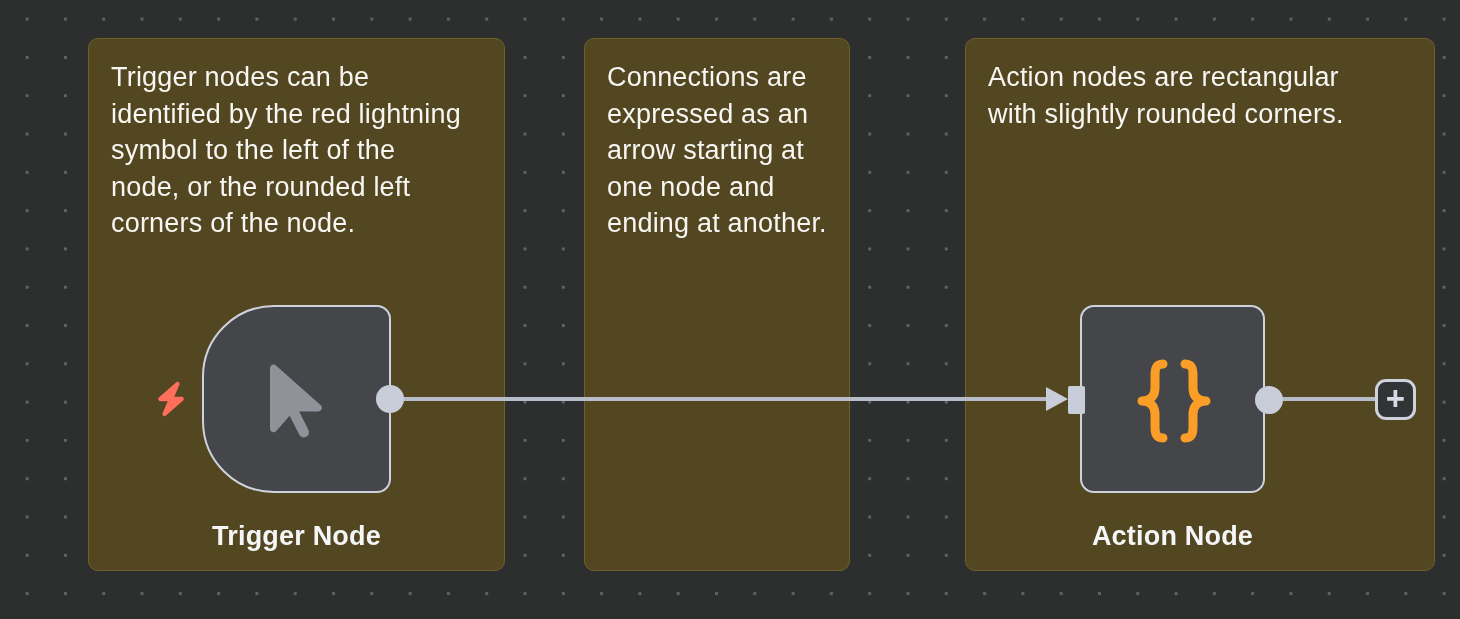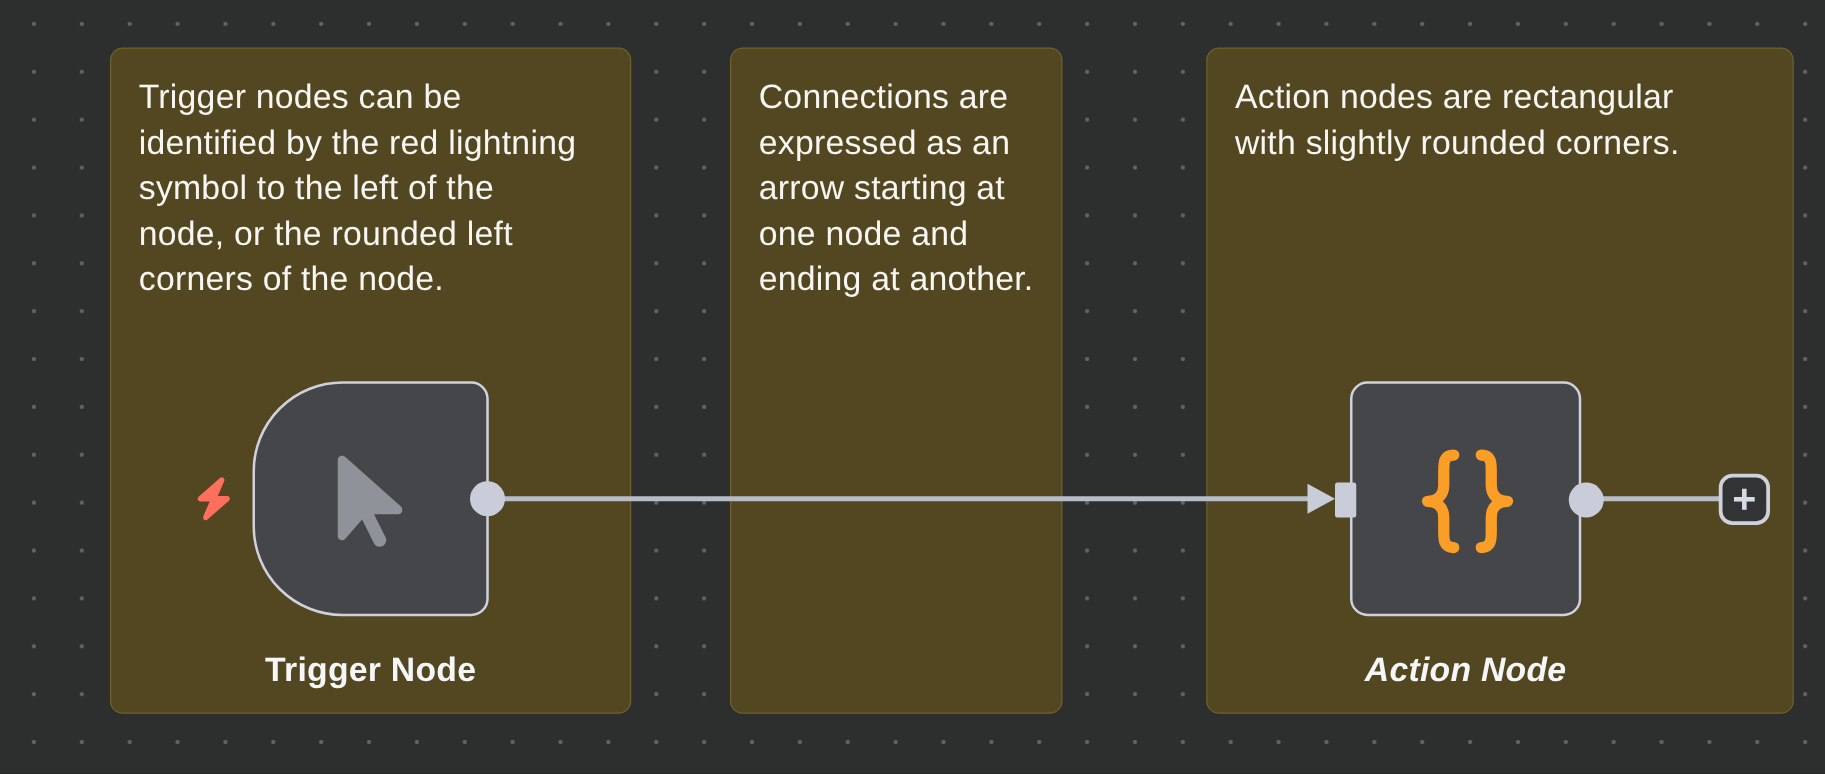--- a/index.html
+++ b/index.html
@@ -113,21 +113,21 @@
     top:510px;
     text-align:center;
     color:#f5f6f7;
     font-size:27px;
     font-weight:700;
     z-index:3;
     letter-spacing:0.2px;
     margin-top:11px;
   }
   .label-trigger{left:202px;width:189px;}
-  .label-action{left:1080px;width:185px;font-style:italic;}
+  .label-action{left:1080px;width:185px;}
 
   
   .add-btn{
     position:absolute;
     left:1375px;top:379px;
     width:41px;height:41px;
     background:#323335;
     border:3px solid #ced2dd;
     border-radius:11px;
     z-index:5;

